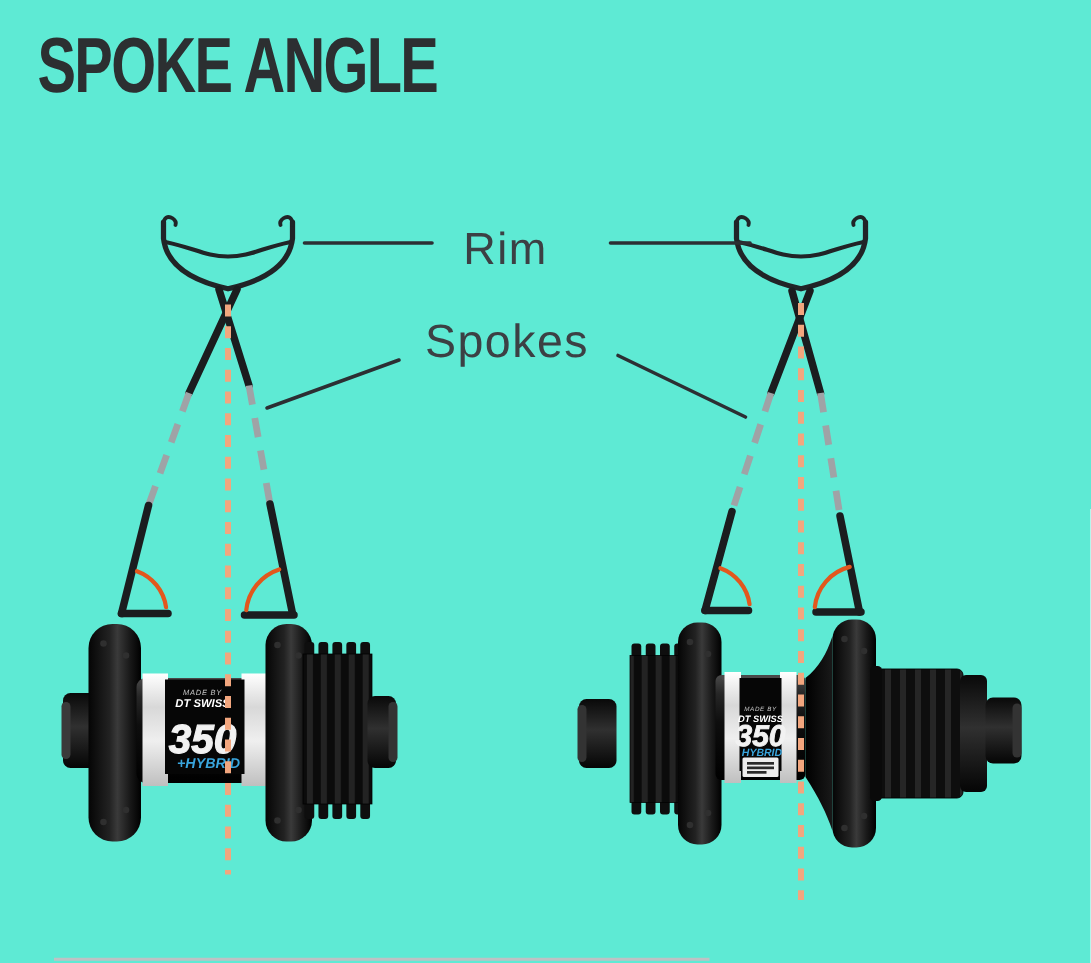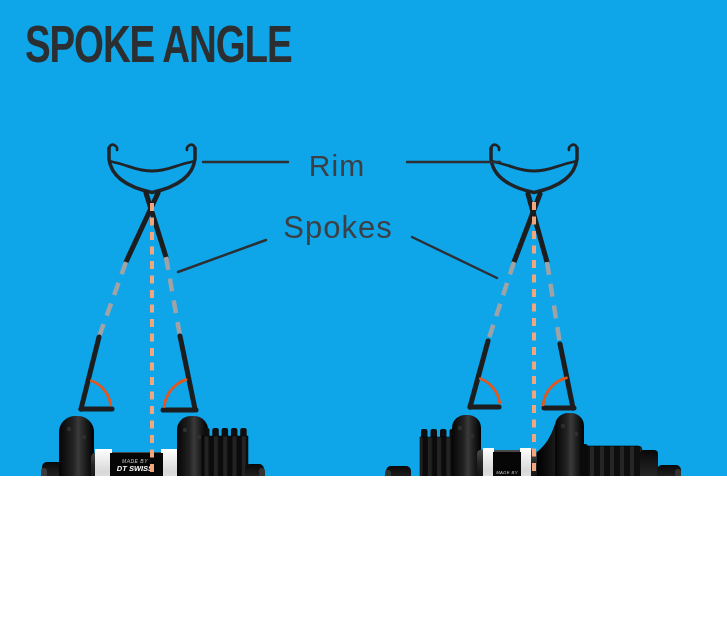--- a/index.html
+++ b/index.html
@@ -1,16 +1,16 @@
 <!DOCTYPE html>
 <html><head>
 <meta charset="utf-8">
 <style>
   html,body{margin:0;padding:0;background:#ffffff;}
-  .page{position:relative;width:727px;height:476px;background:#0ea5e9;overflow:hidden;
+  .page{position:relative;width:727px;height:642px;background:#5eead4;overflow:hidden;
         font-family:"Liberation Sans",sans-serif;}
   .title{position:absolute;left:25px;top:14px;margin:0;
          font-size:52px;font-weight:bold;letter-spacing:-1.5px;color:#2c2f31;
          transform:scaleX(0.74);transform-origin:left top;white-space:nowrap;}
   svg{position:absolute;left:0;top:0;}
   .anno-text{font-family:"Liberation Sans",sans-serif;fill:#3c4044;letter-spacing:1px;}
   .hub-text{font-family:"Liberation Sans",sans-serif;font-style:italic;}
 </style>
 </head>
 <body>

